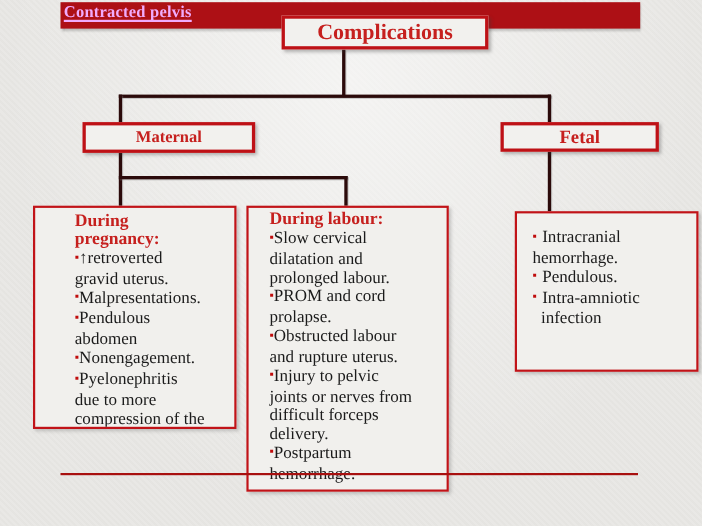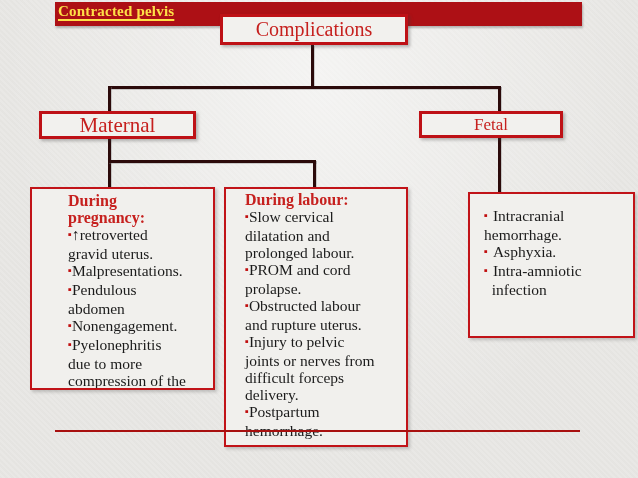--- a/index.html
+++ b/index.html
@@ -26,42 +26,43 @@
 
   
   .topbar{
     position:absolute;left:55px;top:2px;width:527px;height:24px;
     background:var(--bar-red);
     box-shadow:1px 2px 2px rgba(0,0,0,.25);
     z-index:1;
   }
   .heading{
     position:absolute;left:3px;top:1px;
-    color:#fde047;font-weight:bold;font-size:15px;
+    color:#f0abfc;font-weight:bold;font-size:15px;
     text-decoration:underline;text-decoration-thickness:2px;text-underline-offset:3px;
     letter-spacing:.2px;
   }
 
   
   .ln{position:absolute;background:var(--line-dark);z-index:1;
       box-shadow:1px 1px 0 rgba(130,130,130,.35);}
   .ln.v{width:3px;}
   .ln.h{height:3px;}
 
   
   .node{
     position:absolute;display:flex;align-items:center;justify-content:center;
     background:var(--box-fill);
     border:3px solid var(--border-red);
     box-shadow:2px 2px 3px rgba(60,60,60,.35);
-    color:var(--title-red);font-weight:normal;
+    color:var(--title-red);font-weight:bold;
     z-index:2;
+    margin-left:36px;
   }
   .node.complications{left:220px;top:14px;width:188px;height:31px;font-size:20px;}
-  .node.maternal{left:39px;top:111px;width:157px;height:28px;font-size:21px;}
+  .node.maternal{left:39px;top:111px;width:157px;height:28px;font-size:15px;}
   .node.fetal{left:419px;top:111px;width:144px;height:27px;font-size:17px;}
 
   
   .cbox{
     position:absolute;background:#F1F0ED;
     border:2.5px solid #C11318;
     box-shadow:2px 2px 3px rgba(90,90,90,.3);
     overflow:hidden;z-index:2;
     font-size:15.5px;line-height:17px;color:var(--text-black);
   }
@@ -137,20 +138,20 @@
 joints or nerves from
 difficult forceps
 delivery.</span></div>
     <div class="item"><span class="bullet">▪</span><span class="t">Postpartum
 hemorrhage.</span></div>
   </div>
 
   <div class="cbox fetalc">
     <div class="item"><span class="bullet">▪</span><span class="t">Intracranial
 hemorrhage.</span></div>
-    <div class="item"><span class="bullet">▪</span><span class="t">Asphyxia.</span></div>
+    <div class="item"><span class="bullet">▪</span><span class="t">Pendulous.</span></div>
     <div class="item"><span class="bullet">▪</span><span class="t">Intra-amniotic
   infection</span></div>
   </div>
 
   <div class="redline"></div>
 
 </div>
 
 </body></html>

